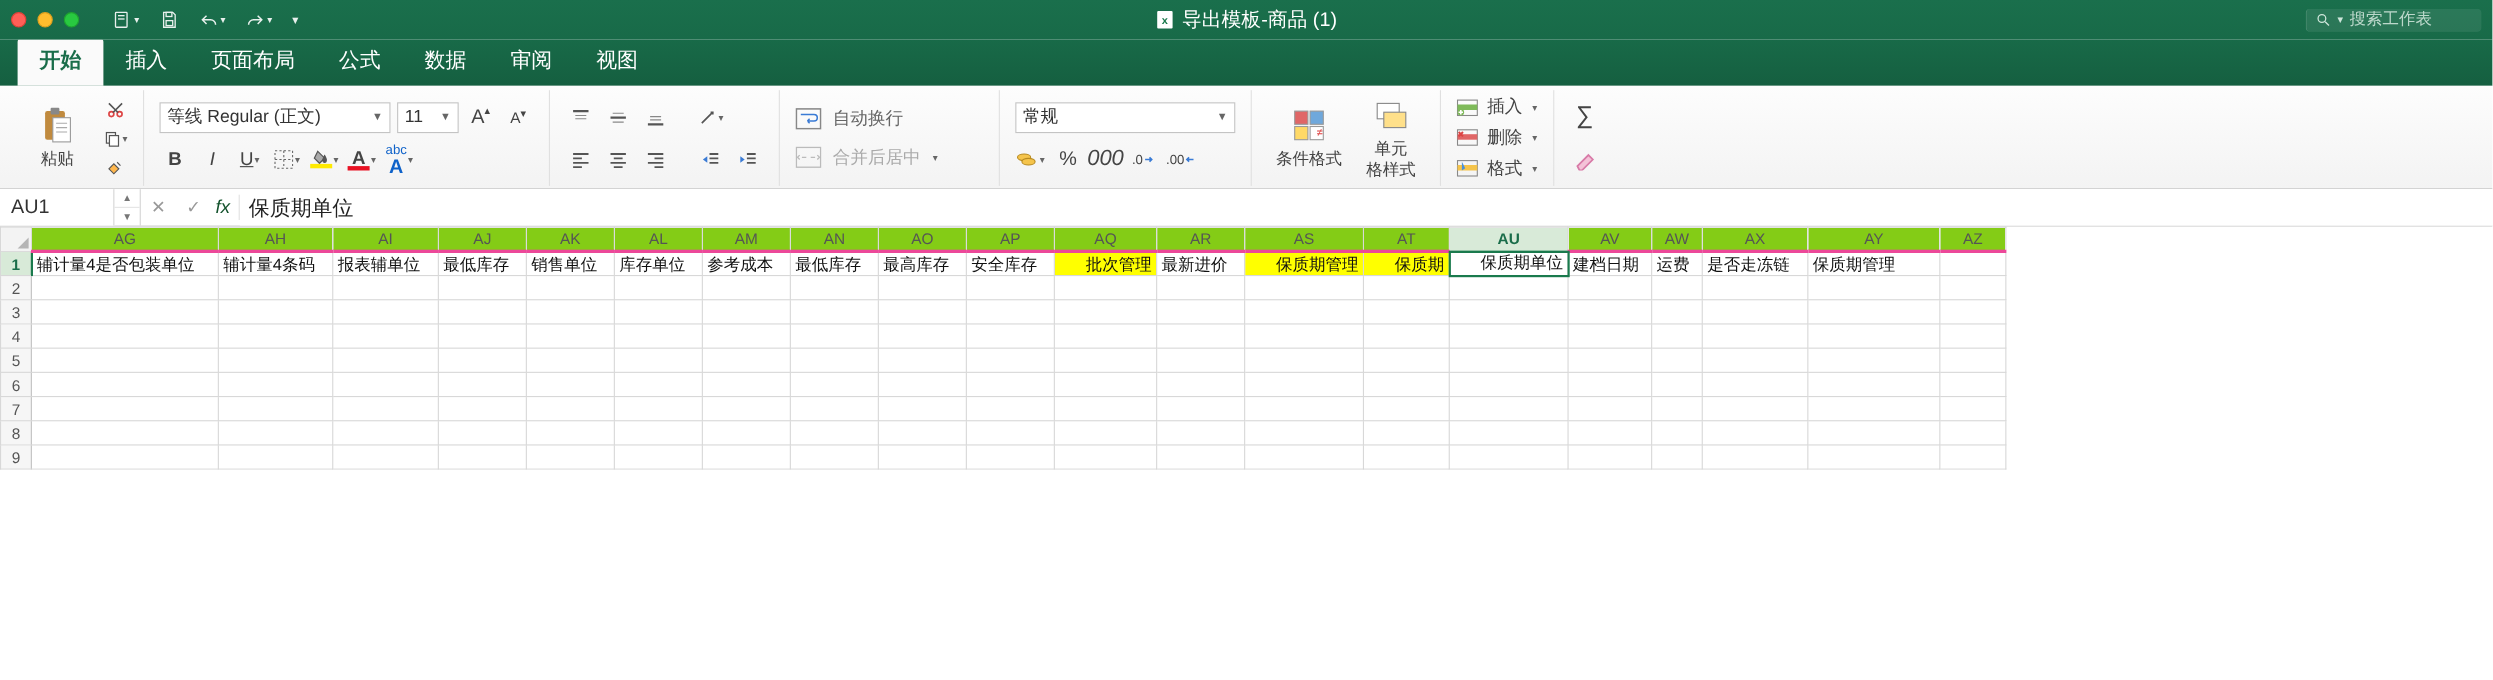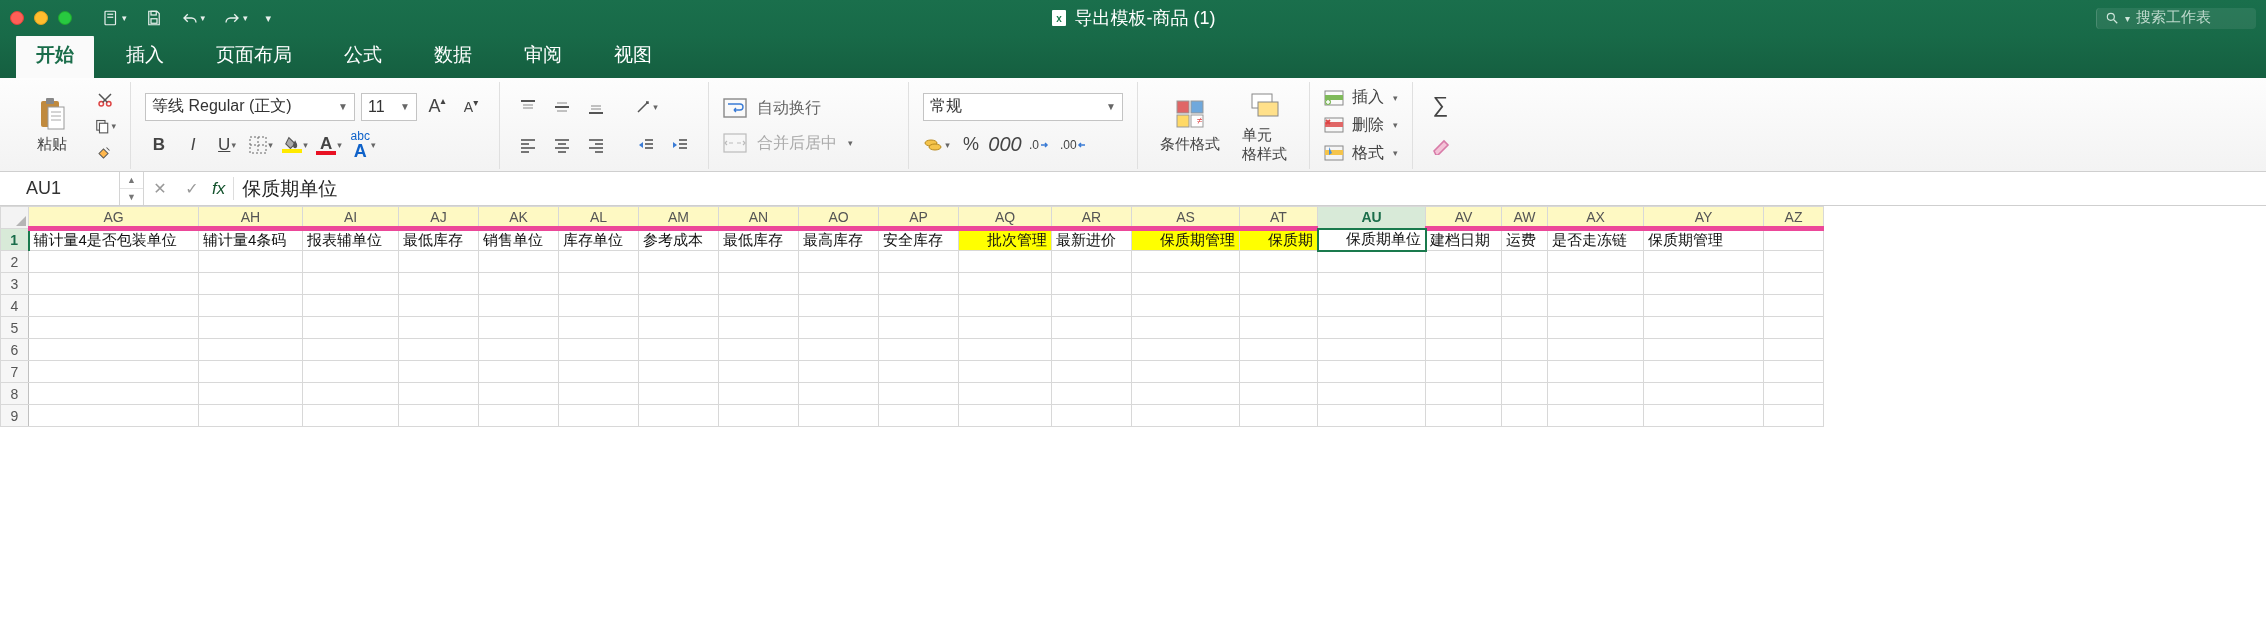--- a/index.html
+++ b/index.html
@@ -40,21 +40,21 @@
     border-left:1px solid rgba(255,255,255,0.15);
   }
   .search-area input {
     background:transparent; border:0; outline:0; color:#fff; font-size:15px; width:110px;font-family:Liberation Mono, monospace;
   }
   .search-area input::placeholder { color:#bcd8cb; }
 
   .tabstrip {
     height:42px;
     background: linear-gradient(#186a48, #155f40);
-    display:flex; align-items:flex-end; padding-left:16px; gap:12px;
+    display:flex; align-items:flex-end; padding-left:16px; gap:0;
   }
   .tab {
     color:#fff; padding:8px 20px 10px; font-size:19px; cursor:pointer;
   }
   .tab.active {
     background:#fafafa; color:#1a6d4a; font-weight:600;
     border-radius:4px 4px 0 0;
   }
 
   .ribbon {
@@ -100,21 +100,20 @@
 
   .align-btn svg { display:block;}
   .wrap-btn { display:flex; align-items:center; gap:10px; font-size:16px; color:#666; cursor:pointer;}
   .wrap-btn.disabled { color:#aaa;}
   .wide-combo { width:200px;}
   .cell-menu-item { display:flex; align-items:center; gap:8px; font-size:16px; color:#444; cursor:pointer;}
 
   .fxbar {
     height:34px; border-bottom:1px solid #cfcfcf; display:flex; align-items:center;
     background:#fff;
-    padding-left:16px;
   }
   .namebox {
     width:104px; border-right:1px solid #d4d4d4; height:100%;
     display:flex; align-items:center; padding:0 10px; font-size:18px; color:#333;
     background:#fff;
   }
   .namebox-step {
     width:24px; display:flex; flex-direction:column; border-right:1px solid #d4d4d4;
     height:100%;
   }
@@ -135,22 +134,22 @@
   .corner {
     width:28px; height:22px; background:#f3f3f3; border:1px solid #c9c9c9;
     position:relative;
   }
   .corner::after{
     content:""; position:absolute; right:2px; bottom:2px;
     border-style:solid; border-width:0 0 10px 10px;
     border-color:transparent transparent #b5b5b5 transparent;
   }
   th.colhdr {
-    height:22px; background:#fef9c3; color:#555; font-size:14px; text-align:center;
-    border-bottom:5px solid #ec4899;
+    height:22px; background:#84cc16; color:#555; font-size:14px; text-align:center;
+    border-bottom:3px solid #ec4899;
   }
   th.colhdr.active { background:#d8ead8; color:#1a6d4a; font-weight:600; border-bottom:2px solid #1a7a4d;}
   th.rowhdr {
     width:28px; background:#f6f6f6; color:#555; font-size:14px; text-align:center;
     border-right:1px solid #c0c0c0;
   }
   th.rowhdr.active { background:#d8ead8; color:#1a6d4a; font-weight:600; border-right:2px solid #1a7a4d;}
   td.cell {
     height:22px; font-size:15px; text-align:left; padding:0 4px; color:#111; background:#fff;
   }
@@ -472,21 +471,21 @@
           </div>
         <span style="text-align:center;">条件格式</span>
       </div>
       <div class="big-btn">
         <div class="icon-box">
             <svg width="30" height="30" viewBox="0 0 30 30" fill="none" stroke="#888">
               <rect x="2" y="4" width="20" height="14" fill="#fff"></rect>
               <rect x="8" y="12" width="20" height="14" fill="#ffe08a"></rect>
             </svg>
           </div>
-        <span style="white-space:pre;text-align:left;">单元
+        <span style="white-space:pre;text-align:center;">单元
 格样式</span>
       </div>
     </div>
   </div>
 
   <div class="group" style="justify-content:space-around;">
     <div class="cell-menu-item">
       <svg width="20" height="16" viewBox="0 0 20 16">
           <rect x="1" y="1" width="18" height="14" fill="none" stroke="#888"></rect>
           <rect x="1" y="5" width="18" height="5" fill="#7fba5a"></rect>

